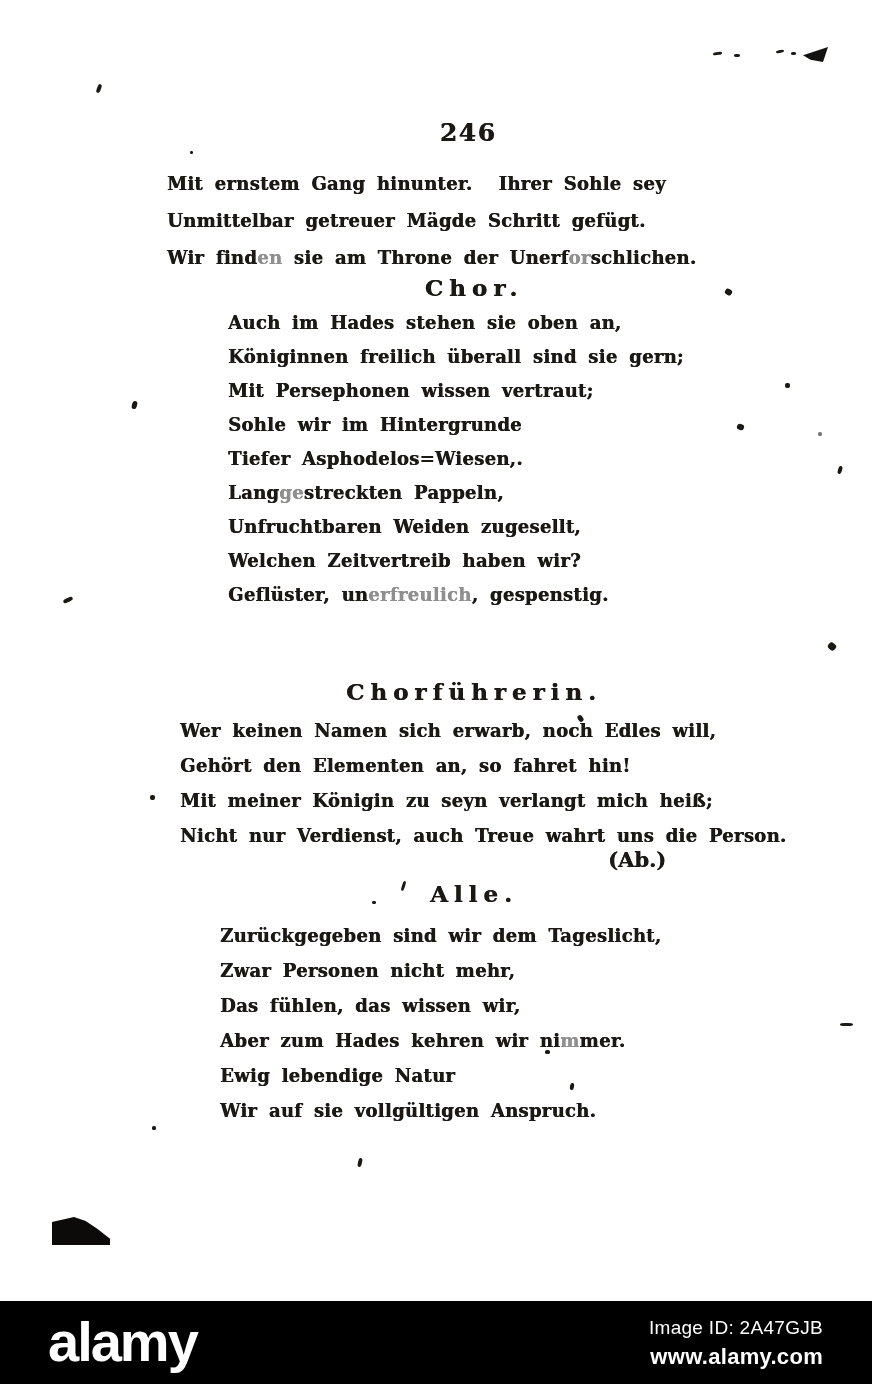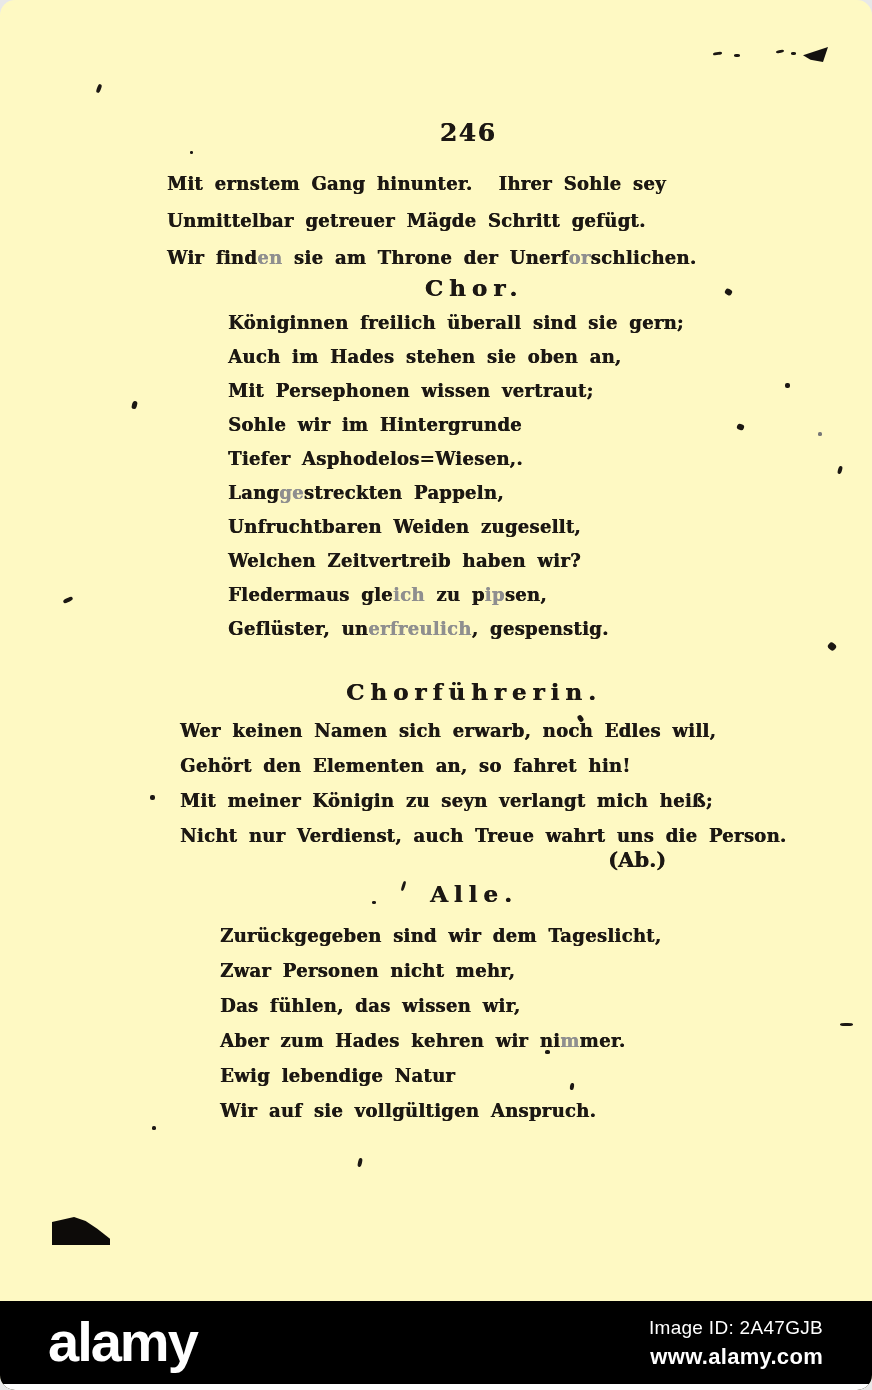--- a/index.html
+++ b/index.html
@@ -1,24 +1,23 @@
 <!DOCTYPE html>
 <html><head>
 <meta charset="utf-8">
 <style>
   html,body{margin:0;padding:0;background:#e8e8e8;}
   .sheet{
     position:relative;
     width:872px;height:1390px;
     margin:0 auto;
-    background:#fef9c3;
+    background:#ffffff;
     overflow:hidden;
     font-family:"DejaVu Serif", serif;
     color:#1c1813;
-    border-radius:15px;
   }
   
   .stanza{position:absolute;white-space:nowrap;}
   .stanza .line{
     font-size:18px;font-weight:700;
     letter-spacing:.3px;word-spacing:5px;
     text-shadow:.5px 0 currentColor;
   }
   .line span{display:inline;}
   .line .gap{display:inline-block;height:1px;}
@@ -84,29 +83,28 @@
   <div class="page-number">246</div>
 
   <div id="poem">
       <div class="stanza sec-a">
         <div class="line"><span>Mit ernstem Gang hinunter.</span><span class="gap" style="width: 26px;"></span><span>Ihrer Sohle sey</span></div>
         <div class="line"><span>Unmittelbar getreuer Mägde Schritt gefügt.</span></div>
         <div class="line"><span>Wir find</span><span class="smudge">en</span><span> sie am Throne der Unerf</span><span class="smudge">or</span><span>schlichen.</span></div>
       </div>
       <div class="heading h-chor">Chor.</div>
       <div class="stanza sec-b">
+        <div class="line"><span>Auch im Hades stehen sie oben an,</span></div>
         <div class="line"><span>Königinnen freilich überall sind sie gern;</span></div>
-        <div class="line"><span>Auch im Hades stehen sie oben an,</span></div>
         <div class="line"><span>Mit Persephonen wissen vertraut;</span></div>
         <div class="line"><span>Sohle wir im Hintergrunde</span></div>
         <div class="line"><span>Tiefer Asphodelos=Wiesen,.</span></div>
         <div class="line"><span>Lang</span><span class="smudge">ge</span><span>streckten Pappeln,</span></div>
         <div class="line"><span>Unfruchtbaren Weiden zugesellt,</span></div>
         <div class="line"><span>Welchen Zeitvertreib haben wir?</span></div>
-        <div class="line"><span>Fledermaus gle</span><span class="smudge">ich</span><span> zu p</span><span class="smudge">ip</span><span>sen,</span></div>
         <div class="line"><span>Geflüster, un</span><span class="smudge">erfreulich</span><span>, gespenstig.</span></div>
       </div>
       <div class="heading h-chorf">Chorführerin.</div>
       <div class="stanza sec-c">
         <div class="line"><span>Wer keinen Namen sich erwarb, noch Edles will,</span></div>
         <div class="line"><span>Gehört den Elementen an, so fahret hin!</span></div>
         <div class="line"><span>Mit meiner Königin zu seyn verlangt mich heiß;</span></div>
         <div class="line"><span>Nicht nur Verdienst, auch Treue wahrt uns die Person.</span></div>
       </div>
       <div class="direction dir-ab">(Ab.)</div>

